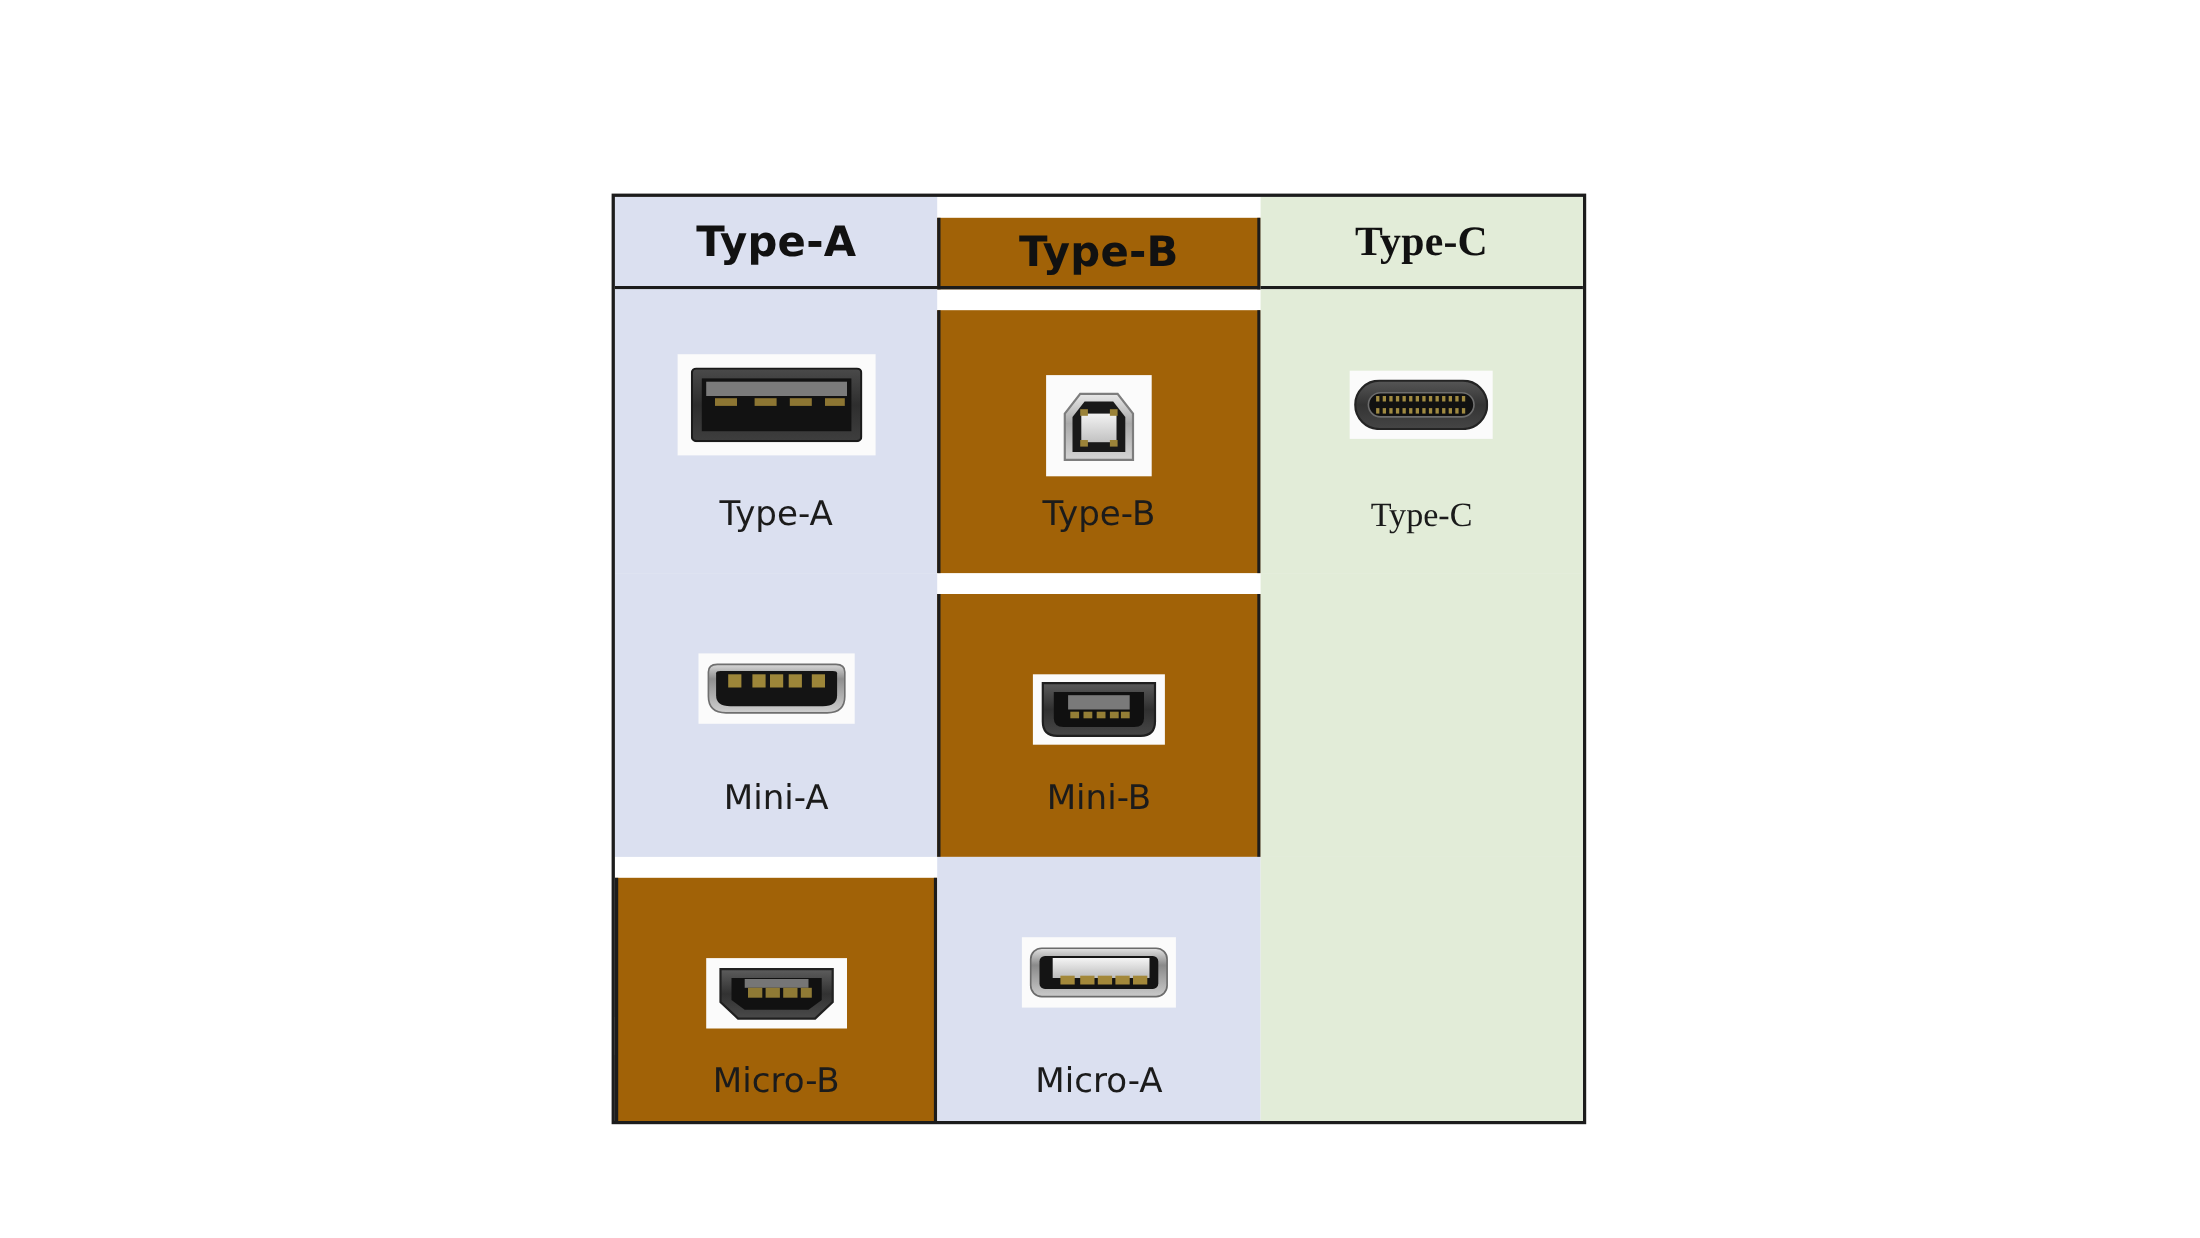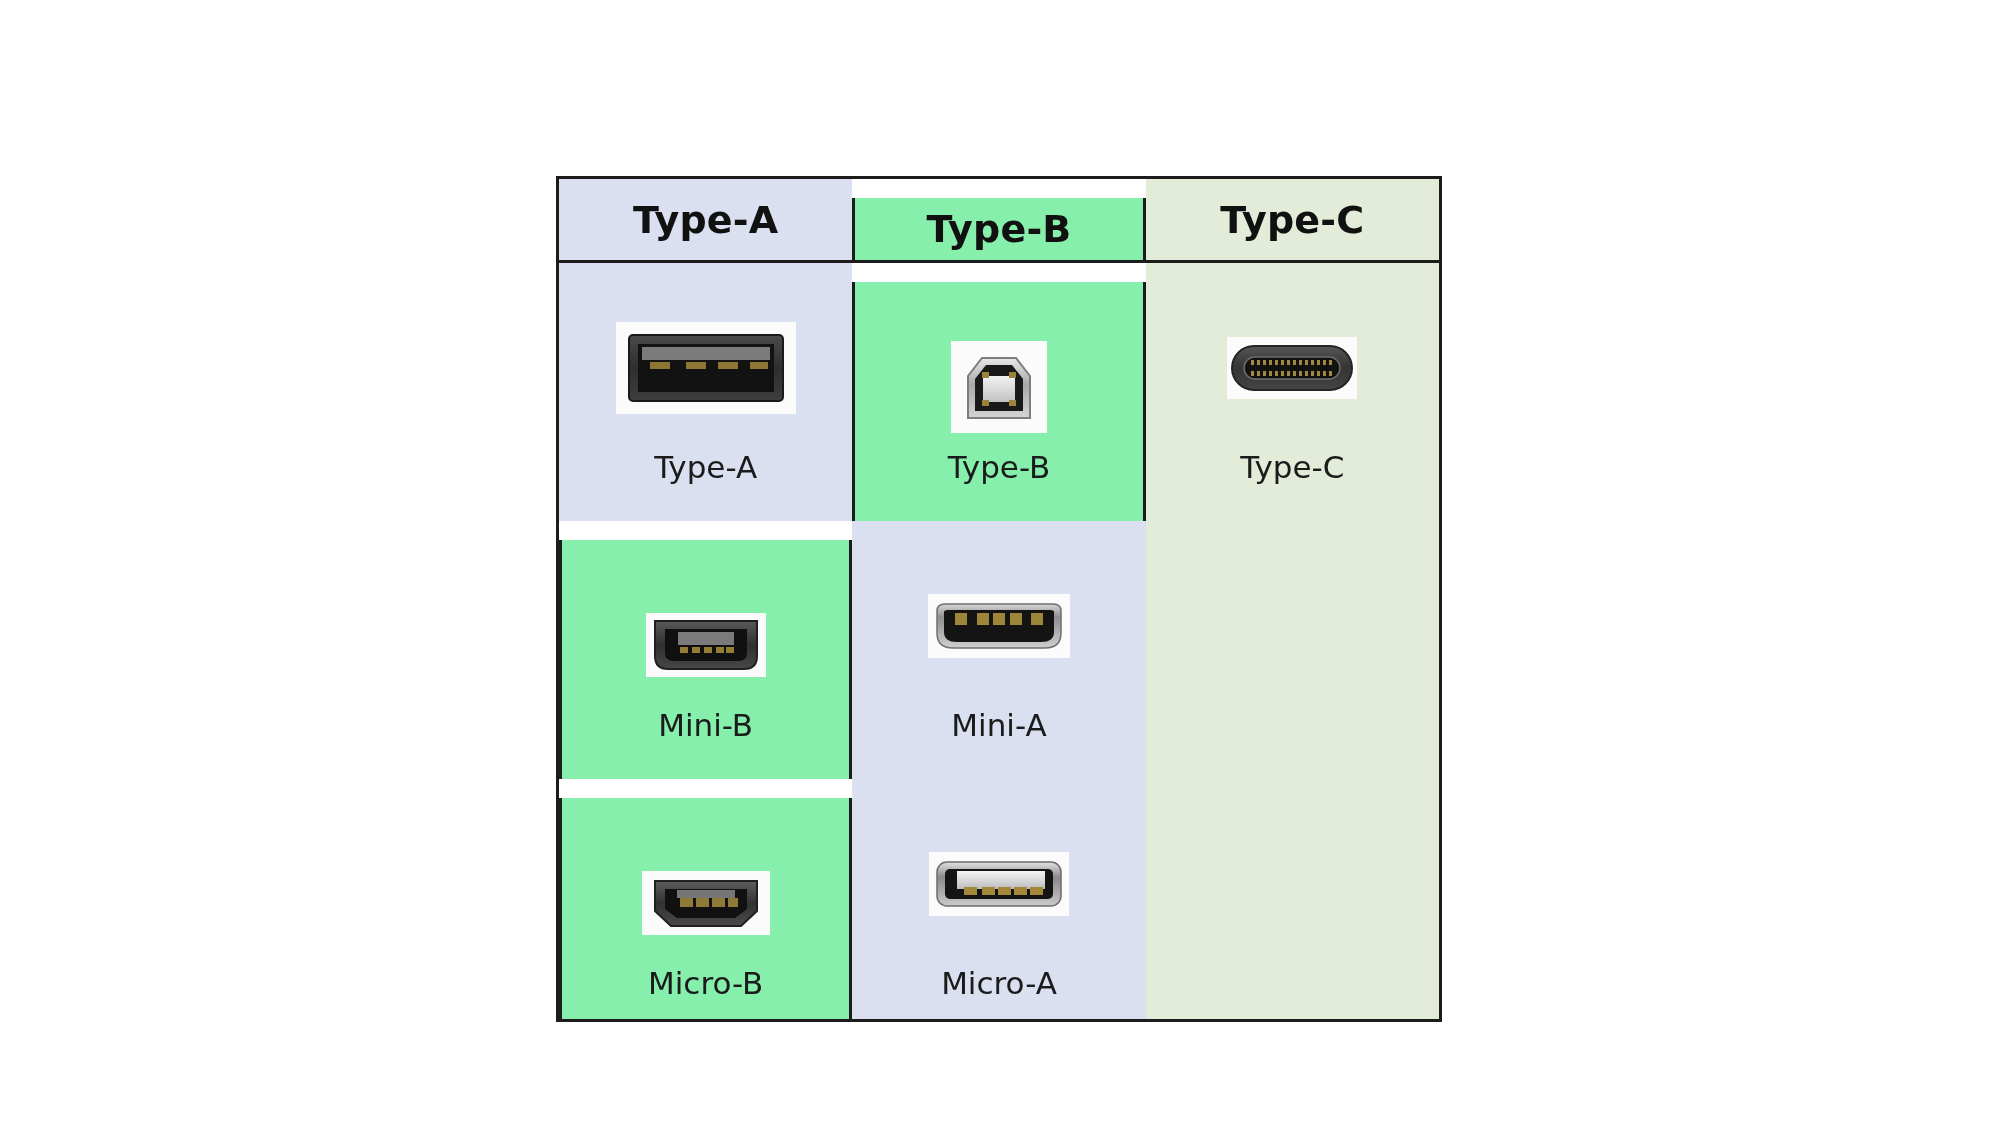--- a/index.html
+++ b/index.html
@@ -72,22 +72,22 @@
   .head {
     border-bottom: 3px solid #1c1c1c;
     font-weight: bold;
     font-size: 38px;
     color: #111111;
     letter-spacing: .2px;
   }
 
   
   .tint-a { background: #dbe0f0; }
-  .tint-b { background: #86efac; margin-top: 19px; }
-  .tint-c { background: #e2ecd8; }
+  .tint-b { background: #a16207; margin-top: 19px; }
+  .tint-c { background: #e2ecd8; font-family: Liberation Serif, serif; }
 
   
   .body-cell { justify-content: space-between; padding: 40px 0 34px 0; }
   .art-slot {
     flex: 0 0 auto;
     height: 130px;
     display: flex;
     align-items: center;
     justify-content: center;
   }
@@ -238,20 +238,46 @@
                   <rect x="86" y="26" width="3" height="5"></rect>
                 <rect x="92" y="26" width="3" height="5"></rect>
                   <rect x="98" y="26" width="3" height="5"></rect>
               </g>
             </svg>
           </div>
         </div>
         <div class="cap">Type-C</div>
       </div>
 
+      <div class="cell body-cell tint-a">
+        <div class="art-slot">
+          <div class="art-box" style="width:142px;height:64px;">
+            <svg width="132" height="50" viewBox="0 0 132 50" xmlns="http://www.w3.org/2000/svg">
+              <defs>
+                <linearGradient id="maShell" x1="0" y1="0" x2="0" y2="1">
+                  <stop offset="0" stop-color="#d8d8d8"></stop>
+                    <stop offset="0.3" stop-color="#8f8f8f"></stop>
+                    <stop offset="1" stop-color="#cfcfcf"></stop>
+                </linearGradient>
+              </defs>
+              <path d="M4 10 Q4 3 12 3 L120 3 Q128 3 128 10 L128 32 Q128 47 112 47 L20 47 Q4 47 4 32 Z" fill="url(#maShell)" stroke="#6f6f6f" stroke-width="1.5"></path>
+              <path d="M11 11 Q11 9 15 9 L117 9 Q121 9 121 11 L121 31 Q121 41 108 41 L24 41 Q11 41 11 31 Z" fill="#141414"></path>
+              <g fill="#9d8639">
+                <rect x="22" y="12" width="12" height="12"></rect>
+                <rect x="44" y="12" width="12" height="12"></rect>
+                <rect x="60" y="12" width="12" height="12"></rect>
+                <rect x="77" y="12" width="12" height="12"></rect>
+                <rect x="98" y="12" width="12" height="12"></rect>
+              </g>
+            </svg>
+          </div>
+        </div>
+        <div class="cap">Mini-A</div>
+      </div>
+
       <div class="cell body-cell tint-b col-b">
         <div class="art-slot">
           <div class="art-box" style="width:120px;height:64px;">
             <svg width="108" height="54" viewBox="0 0 108 54" xmlns="http://www.w3.org/2000/svg">
               <defs>
                 <linearGradient id="mbShell" x1="0" y1="0" x2="0" y2="1">
                   <stop offset="0" stop-color="#5a5a5a"></stop>
                     <stop offset="0.5" stop-color="#303030"></stop>
                     <stop offset="1" stop-color="#474747"></stop>
                 </linearGradient>
@@ -265,46 +291,20 @@
                 <rect x="52" y="29" width="8" height="6"></rect>
                 <rect x="64" y="29" width="8" height="6"></rect>
                 <rect x="74" y="29" width="8" height="6"></rect>
               </g>
             </svg>
           </div>
         </div>
         <div class="cap">Mini-B</div>
       </div>
 
-      <div class="cell body-cell tint-a">
-        <div class="art-slot">
-          <div class="art-box" style="width:142px;height:64px;">
-            <svg width="132" height="50" viewBox="0 0 132 50" xmlns="http://www.w3.org/2000/svg">
-              <defs>
-                <linearGradient id="maShell" x1="0" y1="0" x2="0" y2="1">
-                  <stop offset="0" stop-color="#d8d8d8"></stop>
-                    <stop offset="0.3" stop-color="#8f8f8f"></stop>
-                    <stop offset="1" stop-color="#cfcfcf"></stop>
-                </linearGradient>
-              </defs>
-              <path d="M4 10 Q4 3 12 3 L120 3 Q128 3 128 10 L128 32 Q128 47 112 47 L20 47 Q4 47 4 32 Z" fill="url(#maShell)" stroke="#6f6f6f" stroke-width="1.5"></path>
-              <path d="M11 11 Q11 9 15 9 L117 9 Q121 9 121 11 L121 31 Q121 41 108 41 L24 41 Q11 41 11 31 Z" fill="#141414"></path>
-              <g fill="#9d8639">
-                <rect x="22" y="12" width="12" height="12"></rect>
-                <rect x="44" y="12" width="12" height="12"></rect>
-                <rect x="60" y="12" width="12" height="12"></rect>
-                <rect x="77" y="12" width="12" height="12"></rect>
-                <rect x="98" y="12" width="12" height="12"></rect>
-              </g>
-            </svg>
-          </div>
-        </div>
-        <div class="cap">Mini-A</div>
-      </div>
-
       <div class="cell body-cell tint-c">
         <div class="art-slot">
           <div class="art-box empty" style="width:120px;height:64px;"></div>
         </div>
         <div class="cap empty"></div>
       </div>
 
       <div class="cell body-cell tint-b col-b">
         <div class="art-slot">
           <div class="art-box" style="width:128px;height:64px;">

